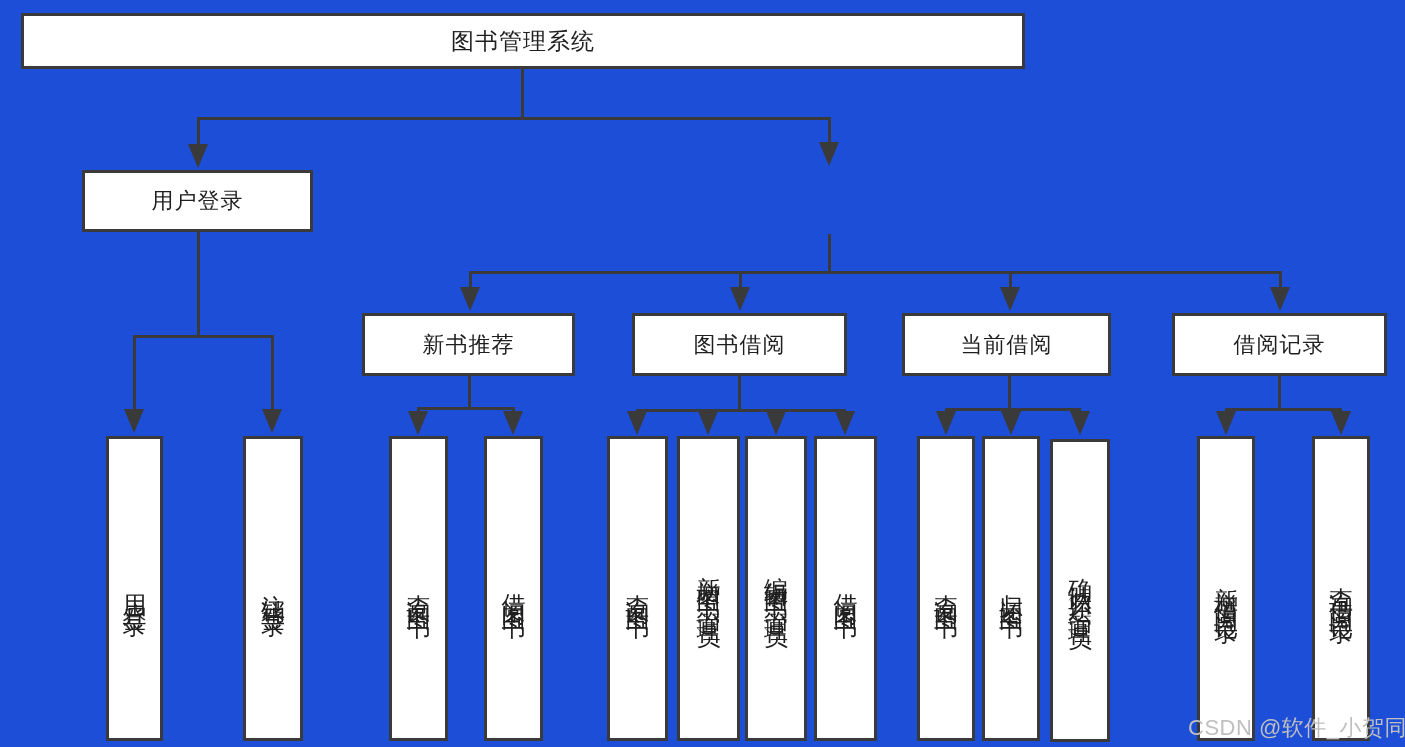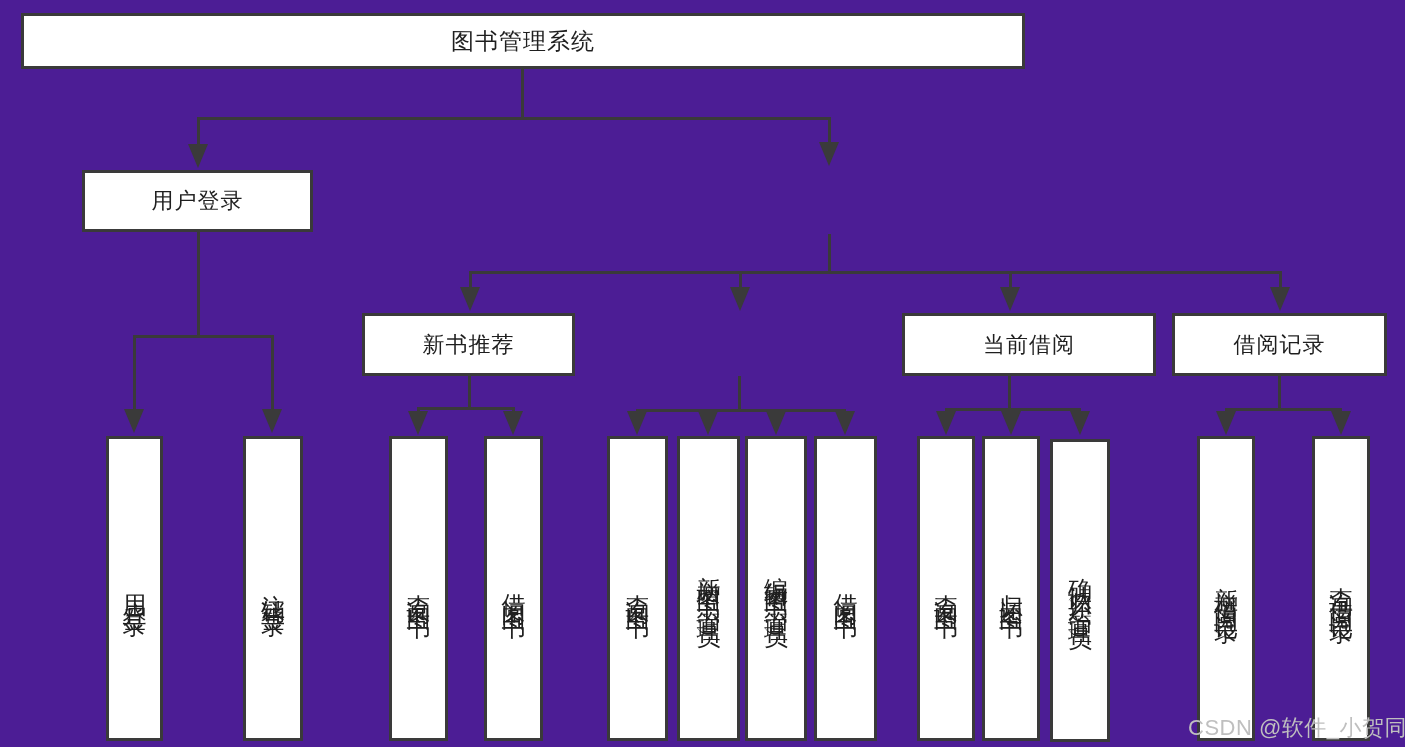--- a/index.html
+++ b/index.html
@@ -1,18 +1,18 @@
 <!DOCTYPE html>
 <html><head>
 <meta charset="utf-8">
 <style>
   html,body{margin:0;padding:0;background:#ffffff;}
   *{box-sizing:border-box;}
   .stage{
-    position:relative;width:1405px;height:747px;background:#4c1d95;overflow:hidden;
+    position:relative;width:1405px;height:747px;background:#1d4ed8;overflow:hidden;
     font-family:"Liberation Sans","DejaVu Sans",sans-serif;color:#1f1f1f;
   }
   .box{
     position:absolute;border:3px solid #3a3a3a;background:#ffffff;
     display:flex;align-items:center;justify-content:center;
   }
   .hlabel{font-size:22px;letter-spacing:1px;white-space:nowrap;}
   .title-label{font-size:23px;letter-spacing:1px;}
   .leaf span{
     writing-mode:vertical-rl;text-orientation:mixed;
@@ -64,21 +64,24 @@
   <div class="vl" style="left:739px;top:271px;height:20px;"></div>
   <div class="arr" style="left:730px;top:287px;"></div>
   <div class="vl" style="left:1009px;top:271px;height:20px;"></div>
   <div class="arr" style="left:1000px;top:287px;"></div>
   <div class="vl" style="left:1279px;top:271px;height:20px;"></div>
   <div class="arr" style="left:1270px;top:287px;"></div>
 
   <div class="box" style="left:362px;top:313px;width:213px;height:63px;">
     <span class="hlabel">新书推荐</span>
   </div>
-  <div class="box" style="left:902px;top:313px;width:254px;height:63px;">
+  <div class="box" style="left:632px;top:313px;width:215px;height:63px;">
+    <span class="hlabel">图书借阅</span>
+  </div>
+  <div class="box" style="left:902px;top:313px;width:209px;height:63px;">
     <span class="hlabel">当前借阅</span>
   </div>
   <div class="box" style="left:1172px;top:313px;width:215px;height:63px;justify-content:center;">
     <span class="hlabel">借阅记录</span>
   </div>
 
   <div class="vl" style="left:468px;top:376px;height:34px;"></div>
   <div class="hl" style="left:417px;top:407px;width:98px;"></div>
   <div class="vl" style="left:417px;top:407px;height:8px;"></div>
   <div class="arr" style="left:408px;top:411px;"></div>

